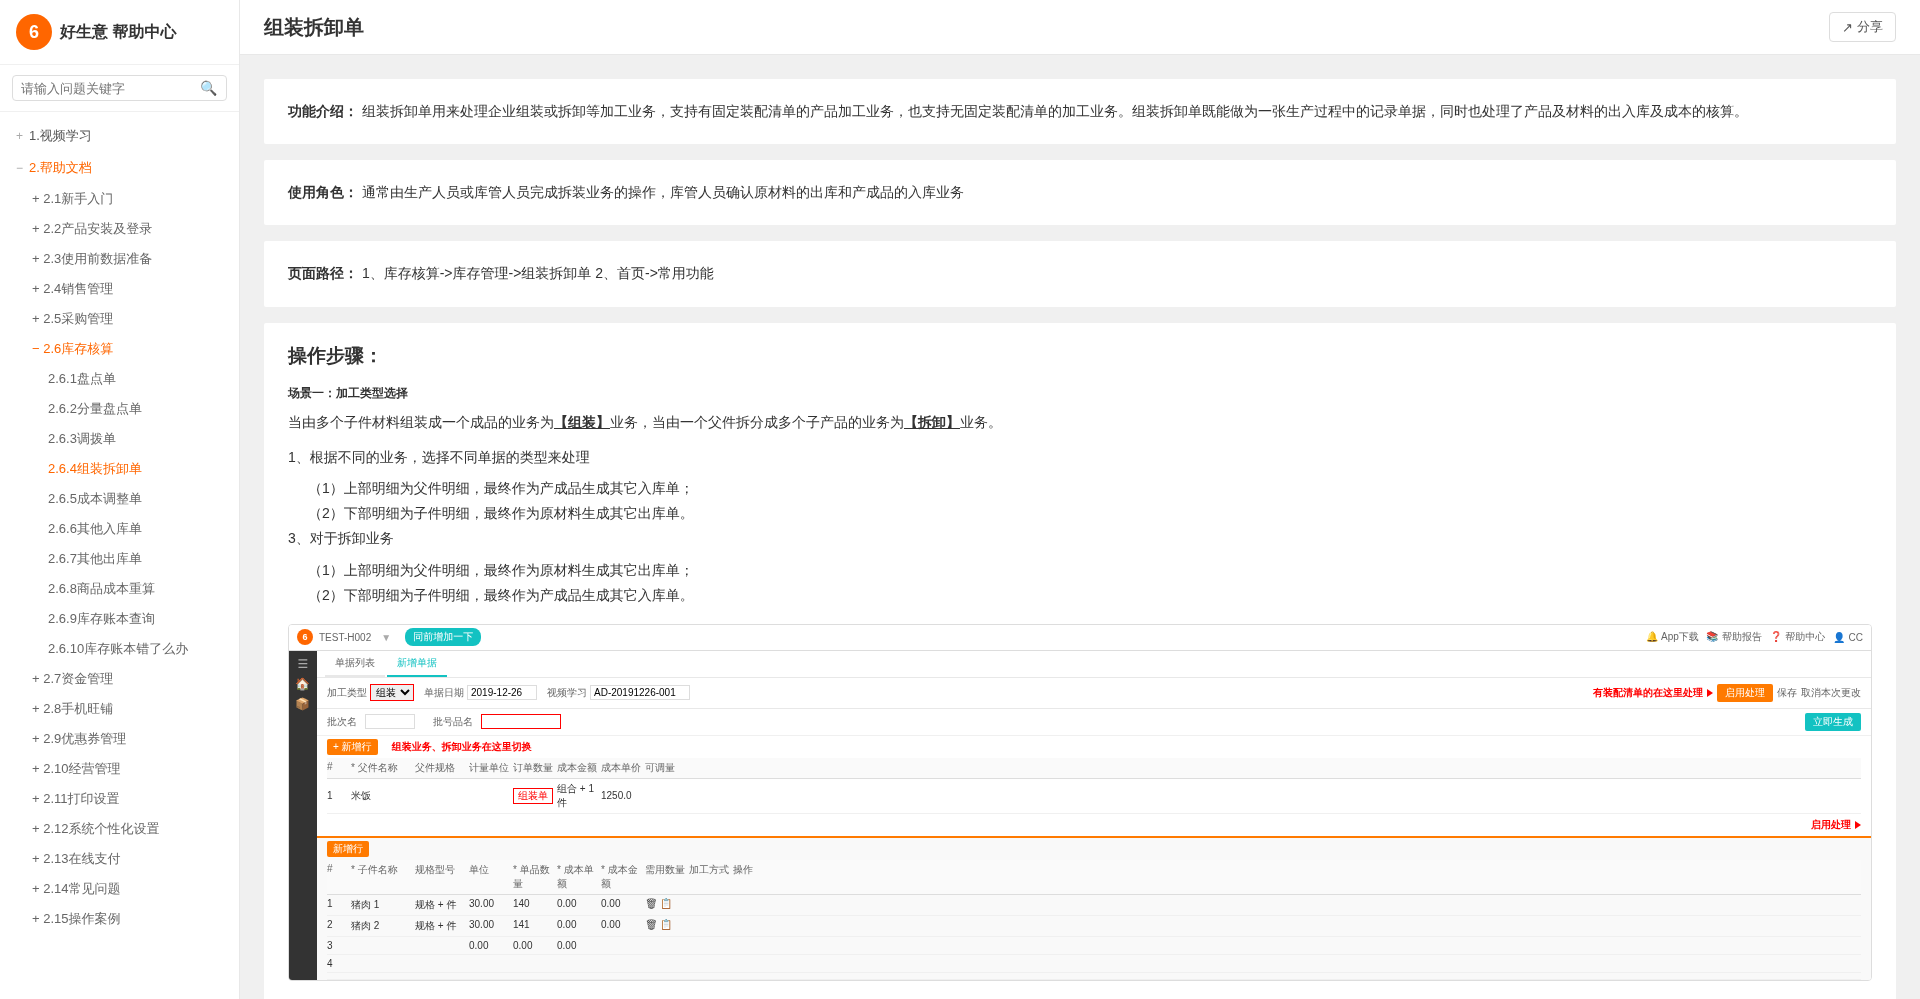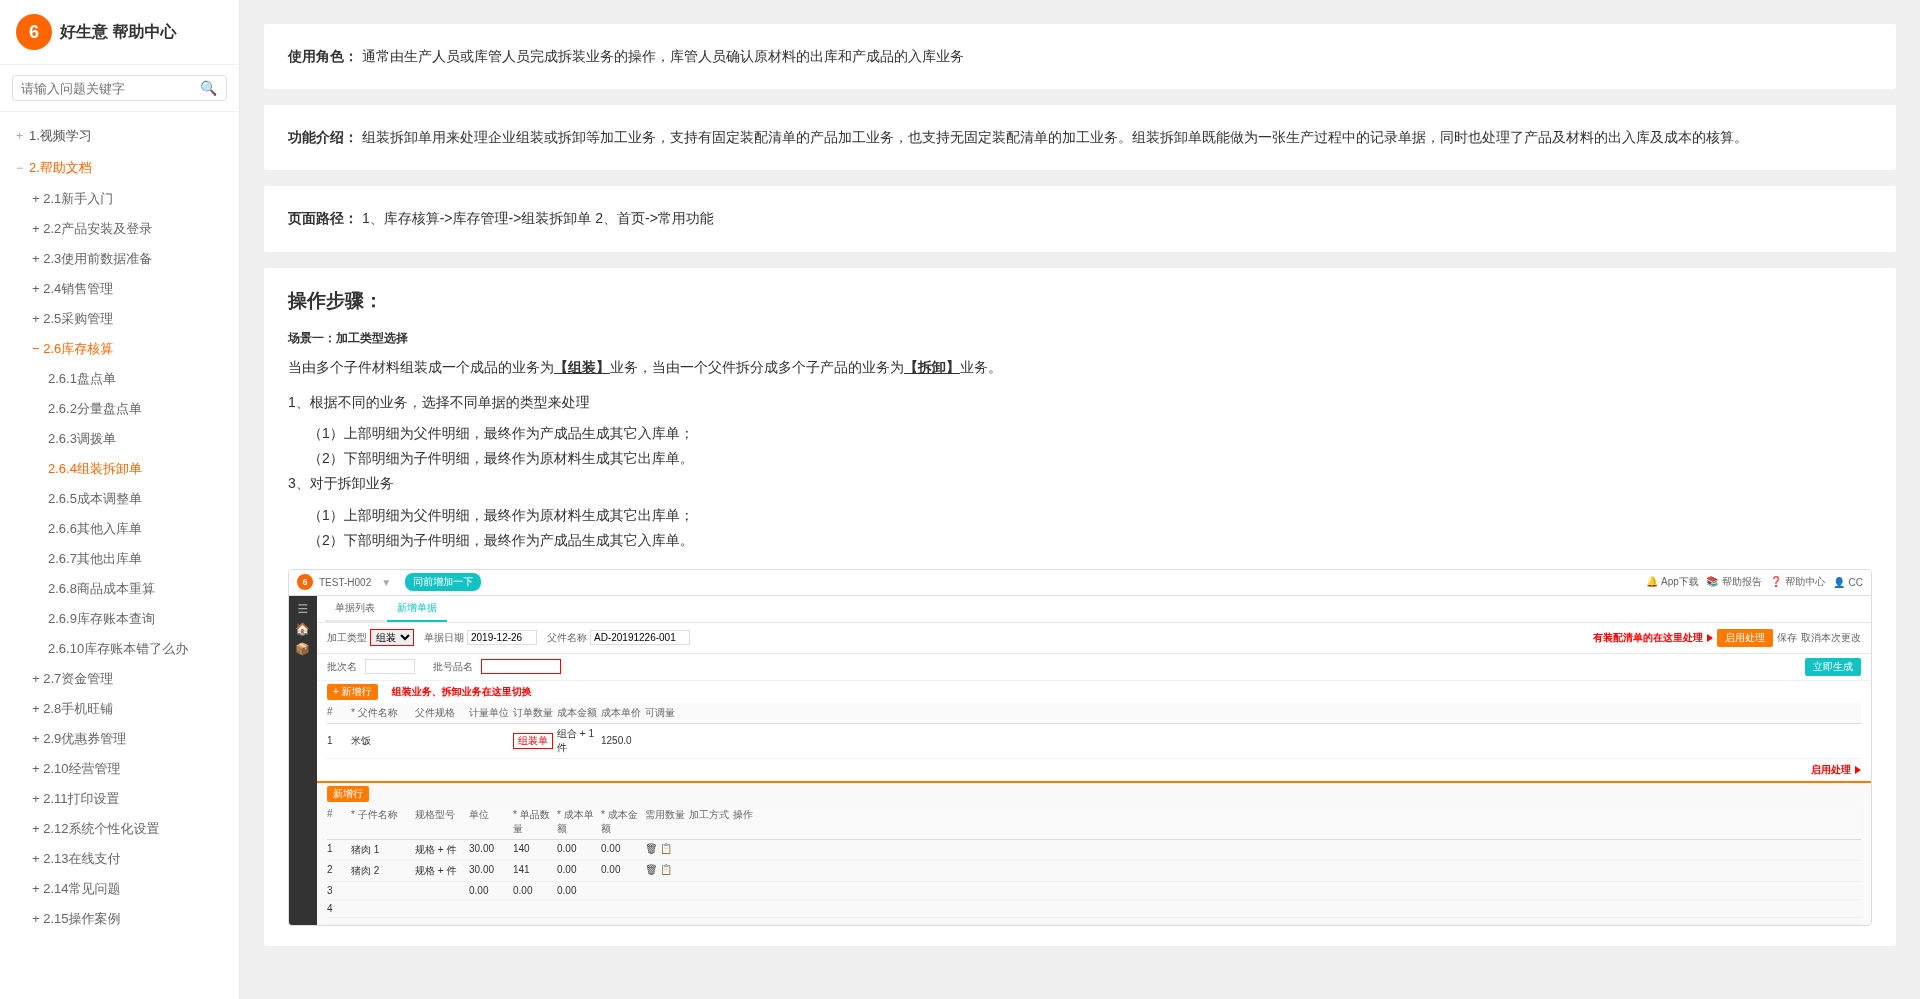--- a/index.html
+++ b/index.html
@@ -306,31 +306,38 @@
     <div class="nav-subitem">
       <span>+ </span><span>2.14常见问题</span>
     </div>
     <div class="nav-subitem">
       <span>+ </span><span>2.15操作案例</span>
     </div>
   </div>
 </div>
 
 <div class="main-content">
+  <div class="top-bar">
+    <h1 class="page-title">组装拆卸单</h1>
+    <button class="share-btn">
+      <span style="font-size:13px;">↗</span>
+      <span>分享</span>
+    </button>
+  </div>
 
   <div class="content-area">
+
+    <div class="content-card">
+      <span class="bold">功能介绍：</span>
+      <span>组装拆卸单用来处理企业组装或拆卸等加工业务，支持有固定装配清单的产品加工业务，也支持无固定装配清单的加工业务。组装拆卸单既能做为一张生产过程中的记录单据，同时也处理了产品及材料的出入库及成本的核算。</span>
+    </div>
 
     <div class="content-card">
       <span class="bold">使用角色：</span>
       <span>通常由生产人员或库管人员完成拆装业务的操作，库管人员确认原材料的出库和产成品的入库业务</span>
-    </div>
-
-    <div class="content-card">
-      <span class="bold">功能介绍：</span>
-      <span>组装拆卸单用来处理企业组装或拆卸等加工业务，支持有固定装配清单的产品加工业务，也支持无固定装配清单的加工业务。组装拆卸单既能做为一张生产过程中的记录单据，同时也处理了产品及材料的出入库及成本的核算。</span>
     </div>
 
     <div class="content-card">
       <span class="bold">页面路径：</span>
       <span>1、库存核算-&gt;库存管理-&gt;组装拆卸单 2、首页-&gt;常用功能</span>
     </div>
 
     <div class="steps-container">
       <div class="steps-heading">操作步骤：</div>
 
@@ -385,21 +392,21 @@
                   <select style="border:1px solid #f00;font-size:10px;padding:1px;">
                     <option>组装</option>
                     <option>拆卸</option>
                   </select>
                 </div>
                 <div style="display:flex;align-items:center;gap:3px;font-size:10px;">
                   <span style="color:#666;">单据日期</span>
                   <input type="text" style="border: 1px solid rgb(221, 221, 221); font-size: 10px; padding: 1px 3px; width: 70px;" value="2019-12-26">
                 </div>
                 <div style="display:flex;align-items:center;gap:3px;font-size:10px;">
-                  <span style="color:#666;">父件名称</span>
+                  <span style="color:#666;">视频学习</span>
                   <input type="text" style="border: 1px solid rgb(221, 221, 221); font-size: 10px; padding: 1px 3px; width: 100px;" value="AD-20191226-001">
                 </div>
 
                 <div style="position:relative;margin-left:auto;display:flex;align-items:center;gap:4px;">
                   <span style="color:#f00;font-size:10px;font-weight:bold;">有装配清单的在这里处理</span>
                   <div style="display:flex;gap:4px;align-items:center;">
                     <div style="width:0;height:0;border-top:4px solid transparent;border-bottom:4px solid transparent;border-left:6px solid #f00;"></div>
                     <button style="background:#ff7a00;color:#fff;border:none;padding:2px 8px;font-size:10px;border-radius:2px;">启用处理</button>
                     <span style="font-size:10px;color:#666;">保存</span>
                     <span style="font-size:10px;color:#666;">取消本次更改</span>

